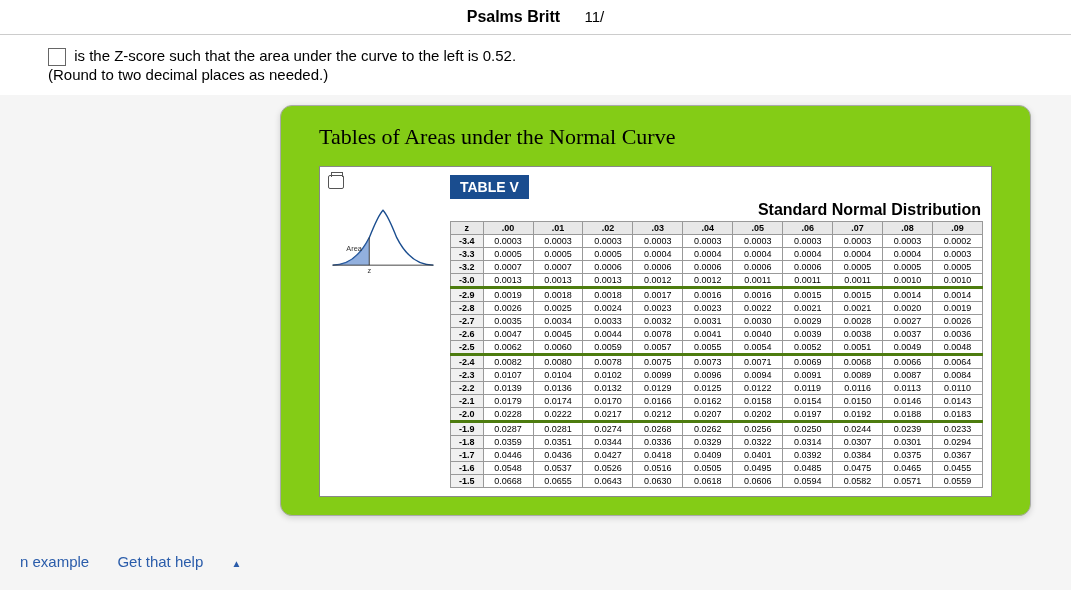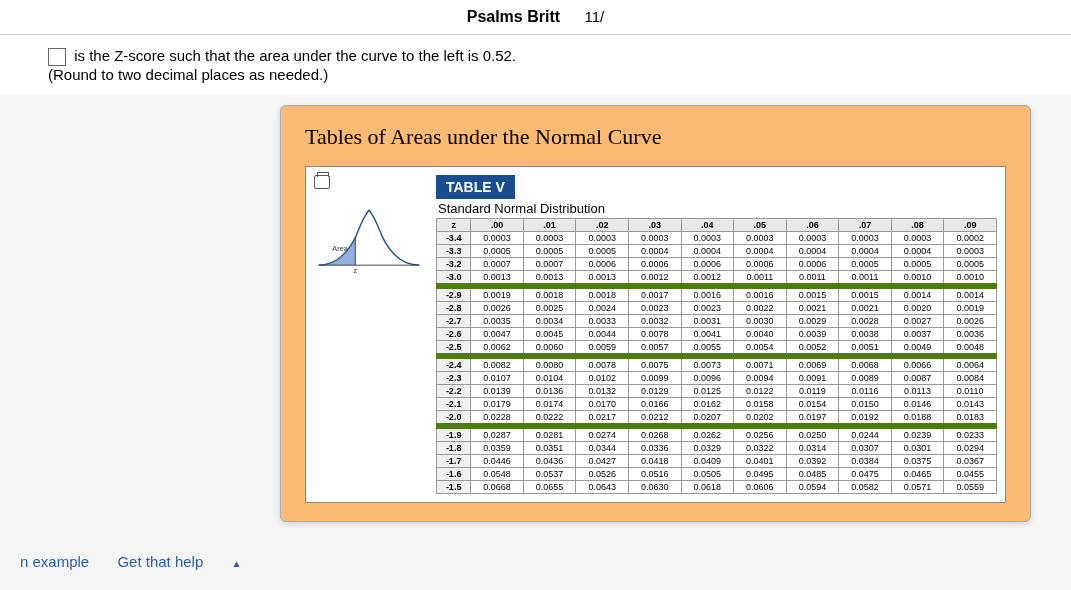--- a/index.html
+++ b/index.html
@@ -3,35 +3,35 @@
 <meta charset="utf-8">
 <style>
 *{margin:0;padding:0;box-sizing:border-box}
 body{font-family:Arial,sans-serif;background:#f5f5f5;width:1071px;height:590px;overflow:hidden;position:relative}
 .header{background:#fff;padding:8px 20px;text-align:center;border-bottom:1px solid #ccc}
 .header-name{font-weight:bold;font-size:16px;display:inline-block;margin-right:20px}
 .header-date{font-size:15px;display:inline-block}
 .question{background:#fff;padding:12px 48px;font-size:15px}
 .blank-box{display:inline-block;width:18px;height:18px;border:1px solid #666;vertical-align:middle;margin-right:4px}
 .content{position:relative;padding:10px 40px}
-.panel{background:#fdba74;border:1px solid #aaa;border-radius:6px;margin-left:240px;padding:18px 24px;box-shadow:0 2px 6px rgba(0,0,0,0.15)}
+.panel{background:#84cc16;border:1px solid #aaa;border-radius:12px;margin-left:240px;padding:18px 38px;box-shadow:0 2px 6px rgba(0,0,0,0.15)}
 .panel-title{font-size:22px;font-family:'Times New Roman',serif;margin-bottom:16px}
 .table-wrap{border:1px solid #888;background:#fff;padding:8px;display:flex;gap:12px}
 .curve-box{width:110px;flex-shrink:0}
 .curve-box svg{width:100%;height:auto}
 .table-box{flex:1;overflow:hidden}
 .table-v-header{background:#1a4d8f;color:#fff;padding:4px 10px;font-weight:bold;font-size:14px;display:inline-block}
-.dist-title{font-size:13px;font-weight:normal;text-align:left;padding:2px}
+.dist-title{font-size:16px;font-weight:bold;text-align:right;padding:2px}
 table{border-collapse:collapse;font-size:9px;width:100%}
 th,td{border:1px solid #999;padding:1px 3px;text-align:center;white-space:nowrap}
 th{background:#e8e8e8;font-weight:bold}
 .z-col{font-weight:bold;background:#f0f0f0}
 .footer-links{position:absolute;bottom:20px;left:20px;font-size:15px}
 .link{color:#2a5caa;margin-right:24px;cursor:pointer}
-.sep-row td{border-top:6px solid #4d7c0f}
+.sep-row td{border-top:3px solid #4d7c0f}
 .print-icon{display:inline-block;width:16px;height:14px;border:1px solid #555;border-radius:2px;position:relative;margin-bottom:8px}
 .print-icon:before{content:'';position:absolute;top:-4px;left:2px;width:10px;height:4px;border:1px solid #555;border-bottom:none}
 </style>
 </head>
 <body>
 
 <div class="header">
   <span class="header-name">Psalms Britt</span>
   <span class="header-date">11/</span>
 </div>

